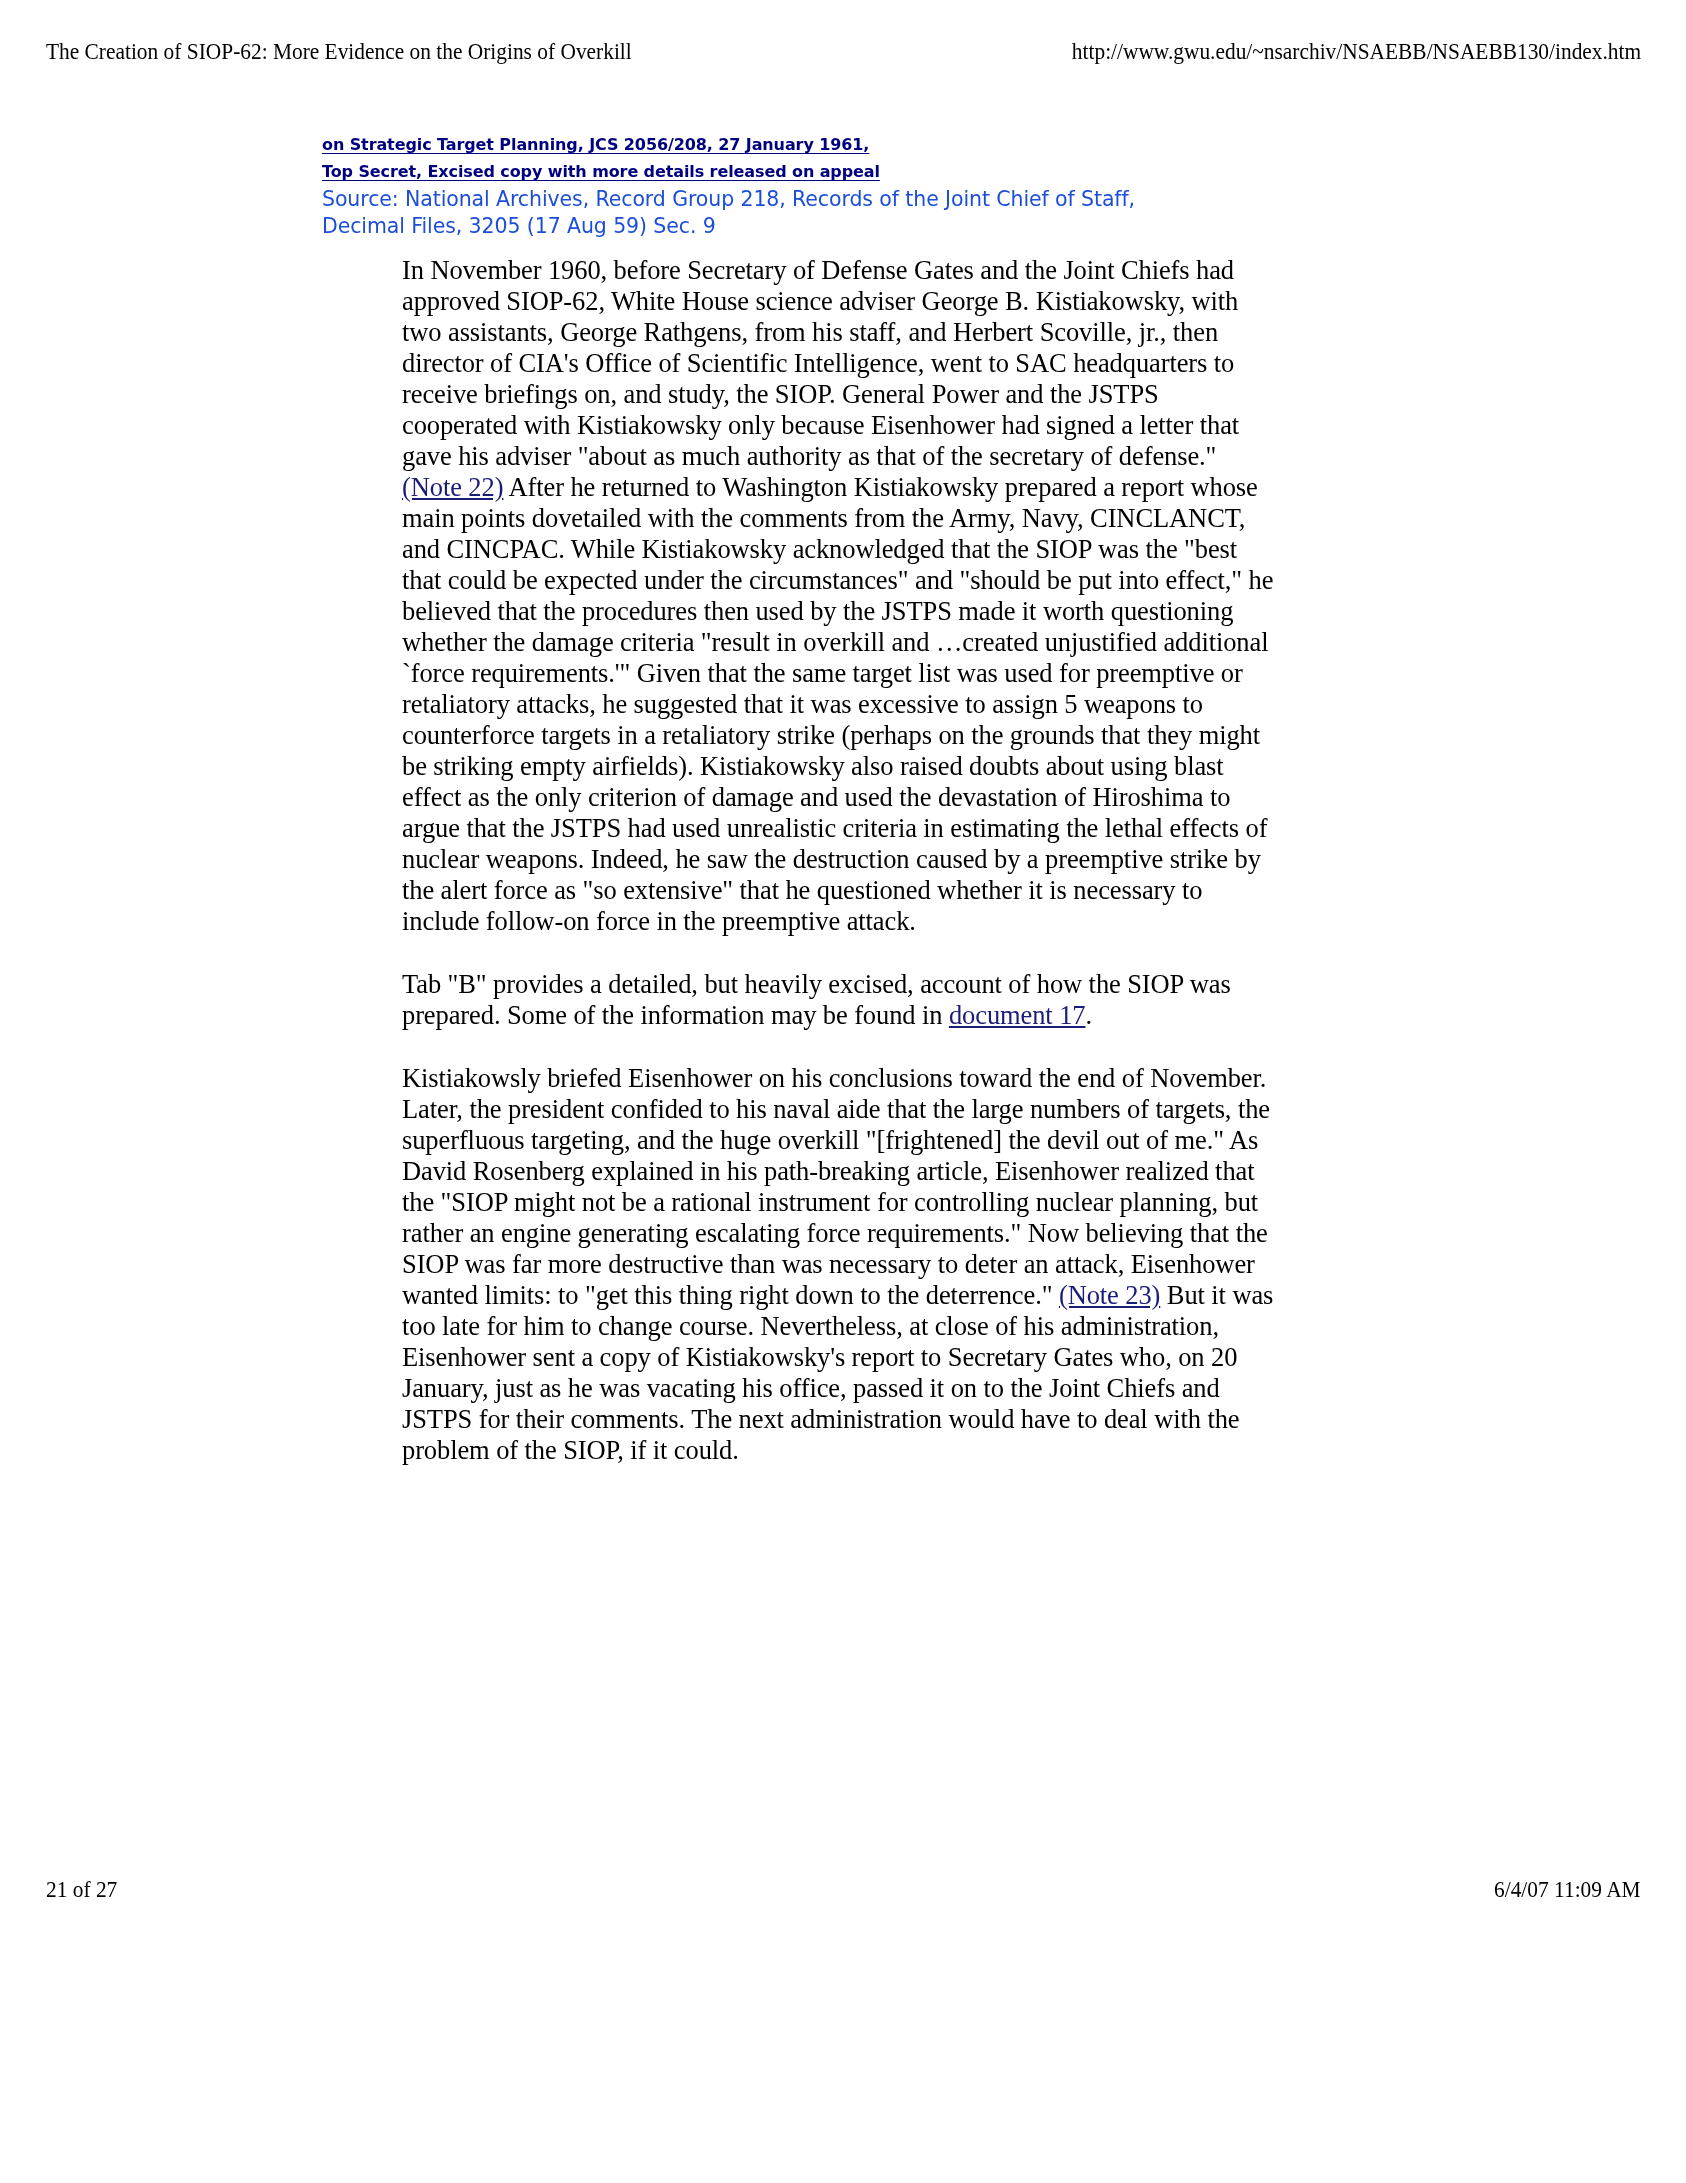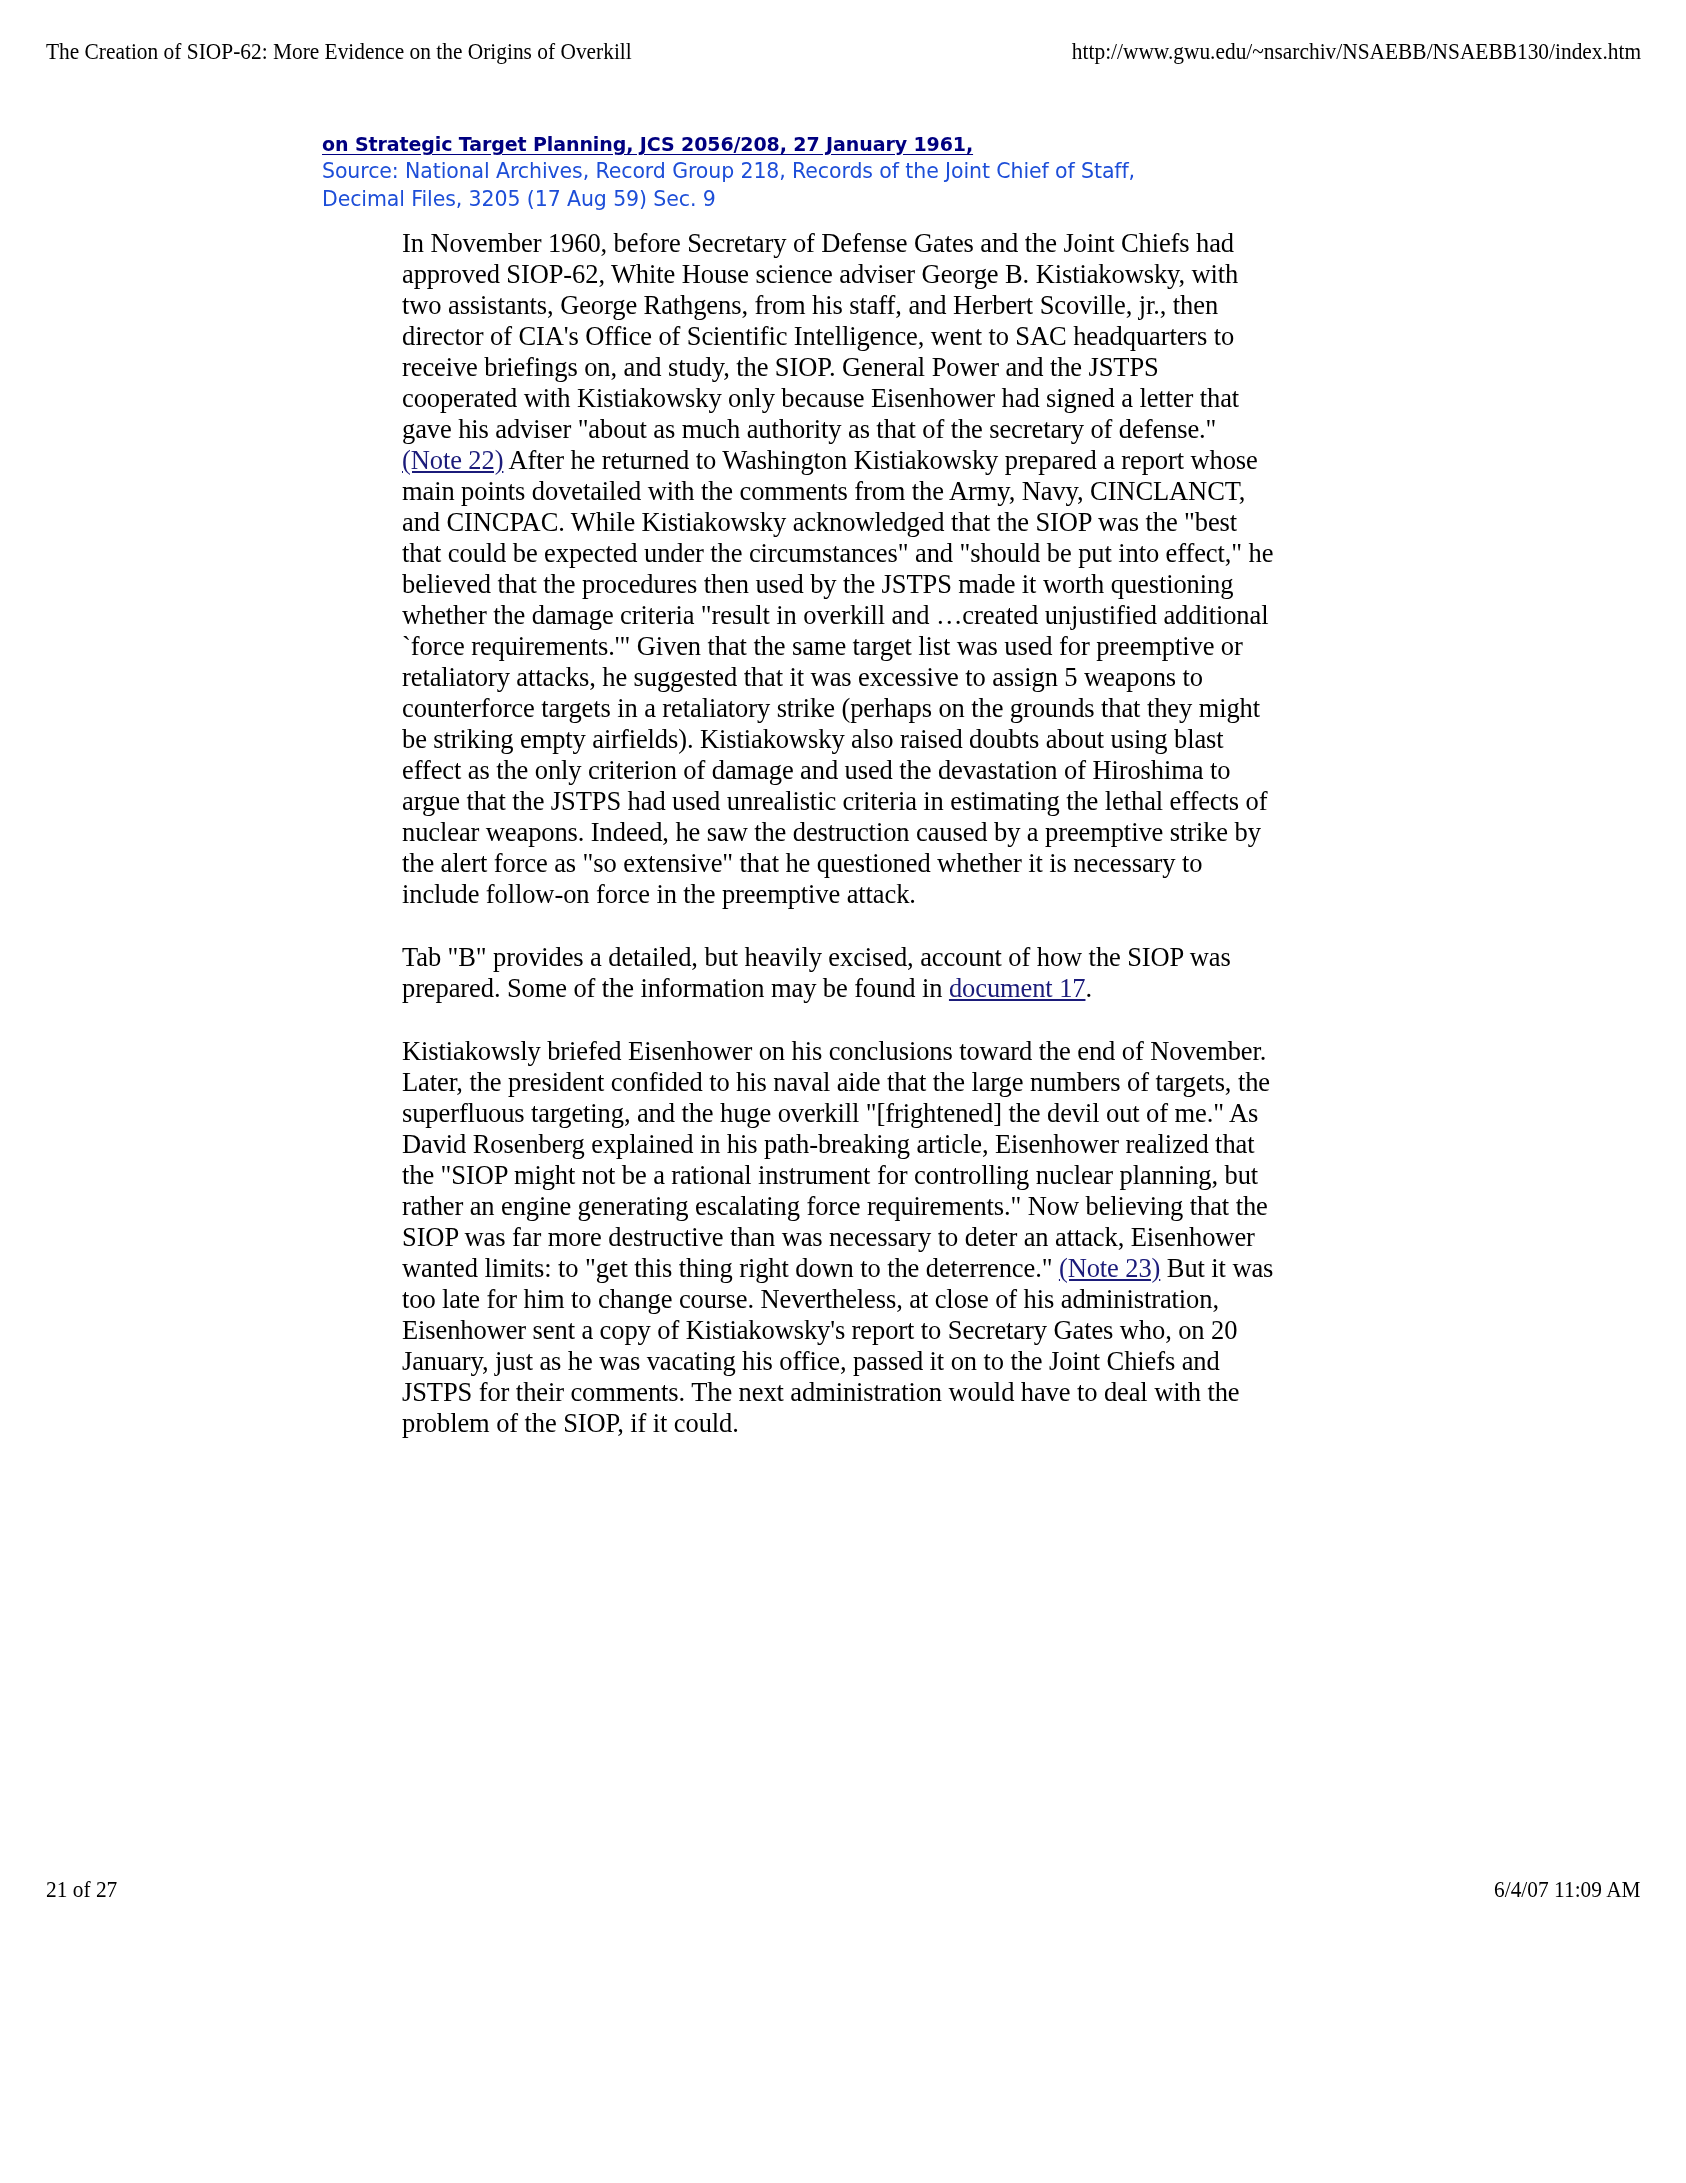--- a/index.html
+++ b/index.html
@@ -55,21 +55,21 @@
   }
 
   
   .heading-block {
     margin-left: 322px;
     margin-right: 79px;
     width: 1012px;
   }
   .doc-heading {
     font-family: "DejaVu Sans", "Liberation Sans", sans-serif;
-    font-size: 19px;
+    font-size: 16px;
     font-weight: bold;
     line-height: 27.4px;
     color: #000080;
     text-decoration: underline;
     text-underline-offset: 2.6px;
     margin: 0;
     letter-spacing: -0.1px;
   }
   .doc-source {
     font-family: "DejaVu Sans", "Liberation Sans", sans-serif;
@@ -134,20 +134,21 @@
 
   <div class="print-header">
     <div class="ph-title">The Creation of SIOP-62: More Evidence on the Origins of Overkill</div>
     <div class="ph-url">http://www.gwu.edu/~nsarchiv/NSAEBB/NSAEBB130/index.htm</div>
   </div>
 
   <div class="doc">
 
     <div class="heading-block">
       <div class="doc-heading">on Strategic Target Planning, JCS 2056/208, 27 January 1961,</div>
+      <div class="doc-heading">Top Secret, Excised copy with more details released on appeal</div>
       <div class="doc-source">Source: National Archives, Record Group 218, Records of the Joint Chief of Staff,</div>
       <div class="doc-source">Decimal Files, 3205 (17 Aug 59) Sec. 9</div>
     </div>
 
     <div class="article">
 
       <p class="first-para"><span>In November 1960, before Secretary of Defense Gates and the Joint Chiefs had approved SIOP-62, White House science adviser George B. Kistiakowsky, with two assistants, George Rathgens, from his staff, and Herbert Scoville, jr., then director of CIA's Office of Scientific Intelligence, went to SAC headquarters to receive briefings on, and study, the SIOP. General Power and the JSTPS cooperated with Kistiakowsky only because Eisenhower had signed a letter that gave his adviser "about as much authority as that of the secretary of defense." </span><a class="doclink" href="#">(Note 22)</a><span> After he returned to Washington Kistiakowsky prepared a report whose main points dovetailed with the comments from the Army, Navy, CINCLANCT, and CINCPAC. While Kistiakowsky acknowledged that the SIOP was the "best that could be expected under the circumstances" and "should be put into effect," he believed that the procedures then used by the JSTPS made it worth questioning whether the damage criteria "result in overkill and …created unjustified additional `force requirements.'" Given that the same target list was used for preemptive or retaliatory attacks, he suggested that it was excessive to assign 5 weapons to counterforce targets in a retaliatory strike (perhaps on the grounds that they might be striking empty airfields). Kistiakowsky also raised doubts about using blast effect as the only criterion of damage and used the devastation of Hiroshima to argue that the JSTPS had used unrealistic criteria in estimating the lethal effects of nuclear weapons. Indeed, he saw the destruction caused by a preemptive strike by the alert force as "so extensive" that he questioned whether it is necessary to include follow-on force in the preemptive attack.</span></p>
 
       <p><span>Tab "B" provides a detailed, but heavily excised, account of how the SIOP was prepared. Some of the information may be found in </span><a class="doclink" href="#">document 17</a><span>.</span></p>
 

